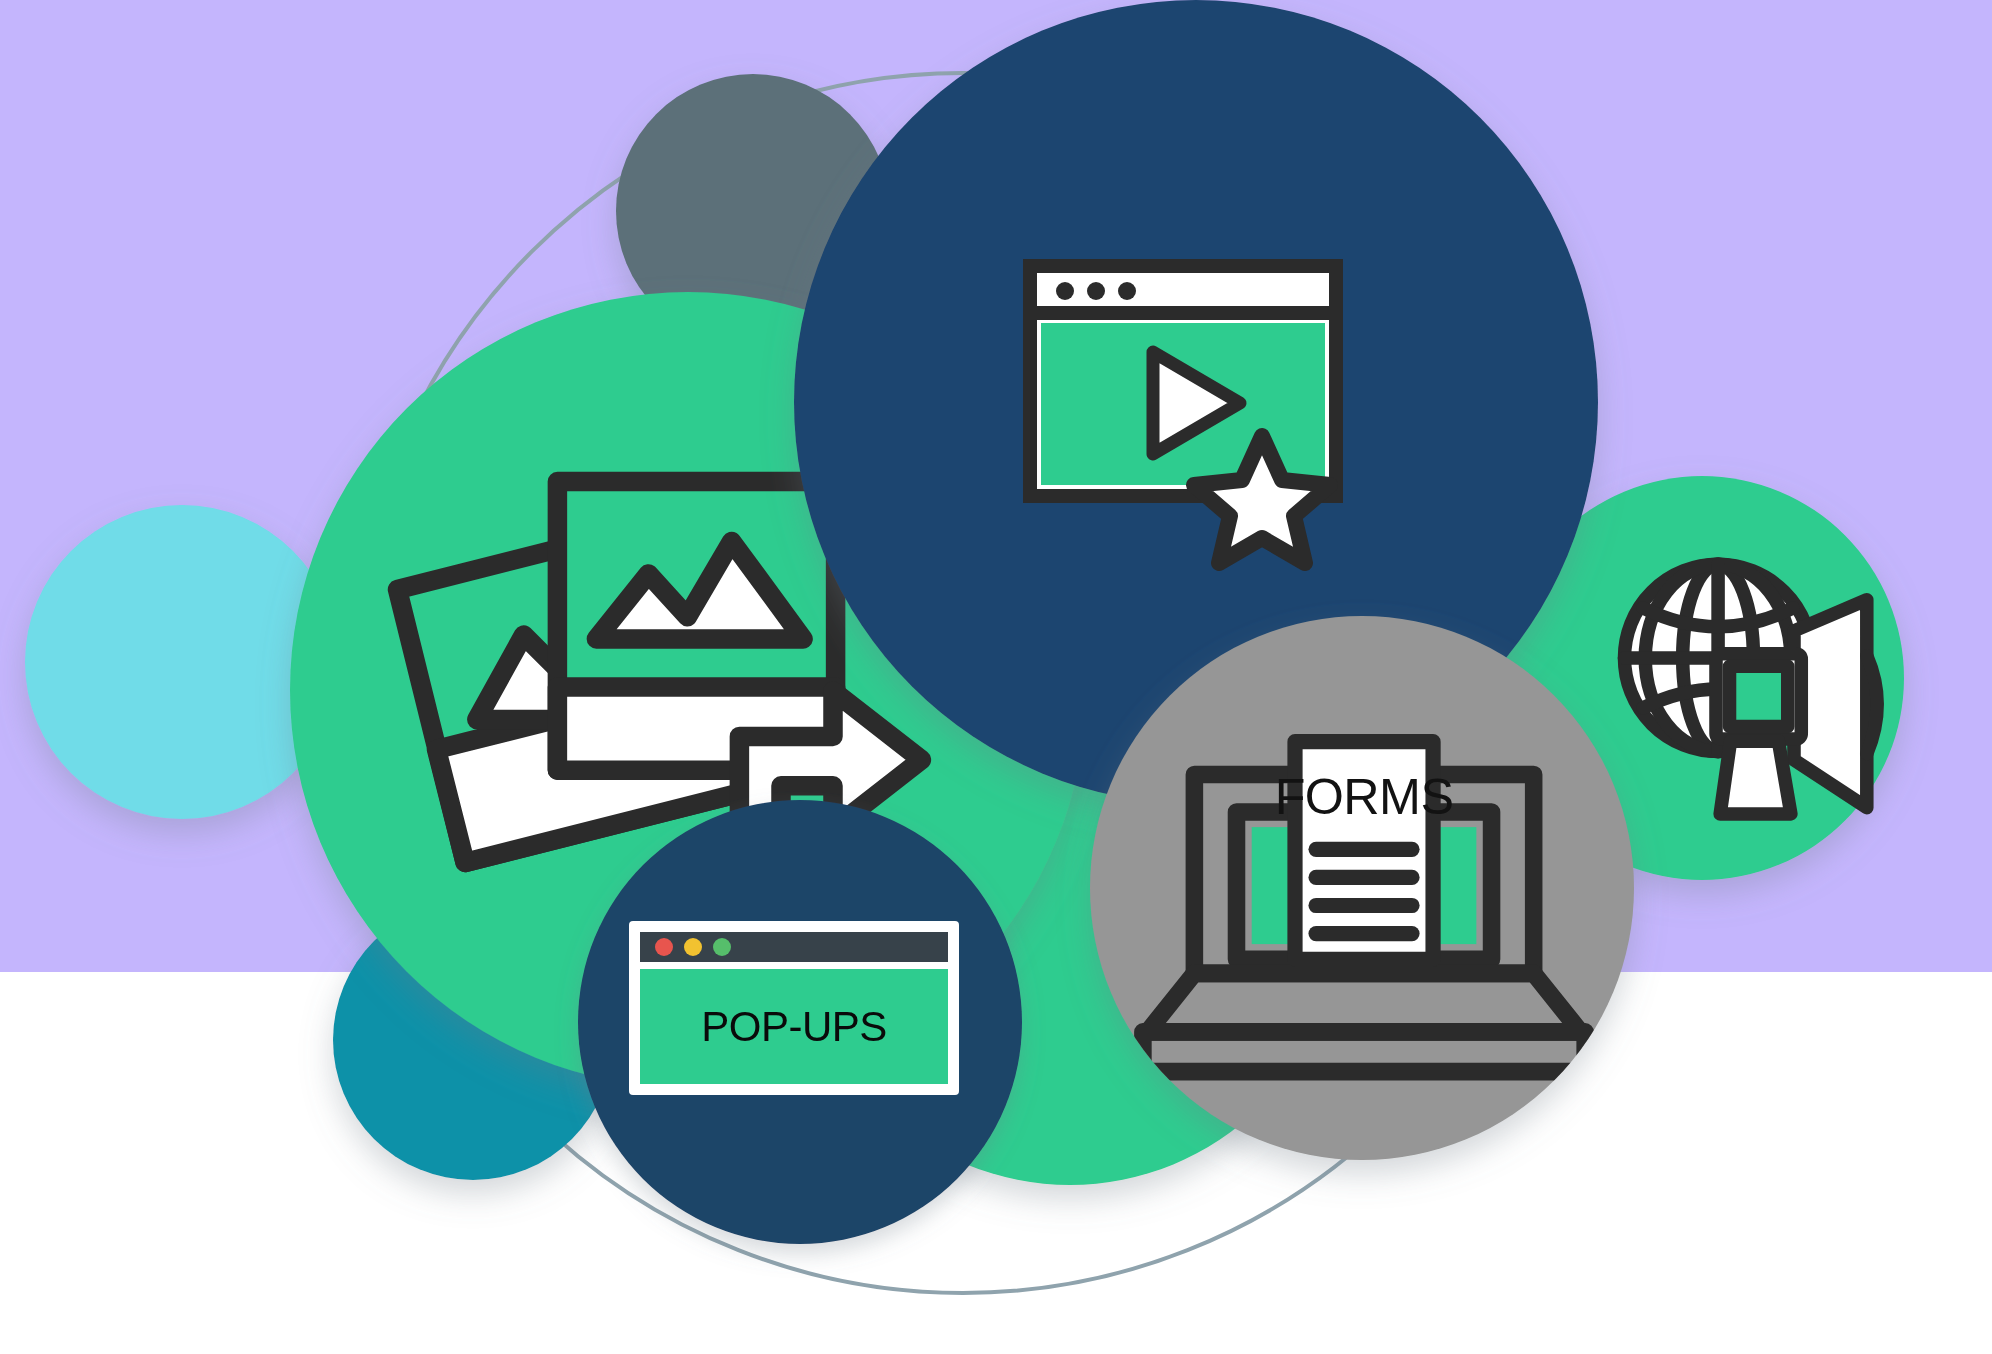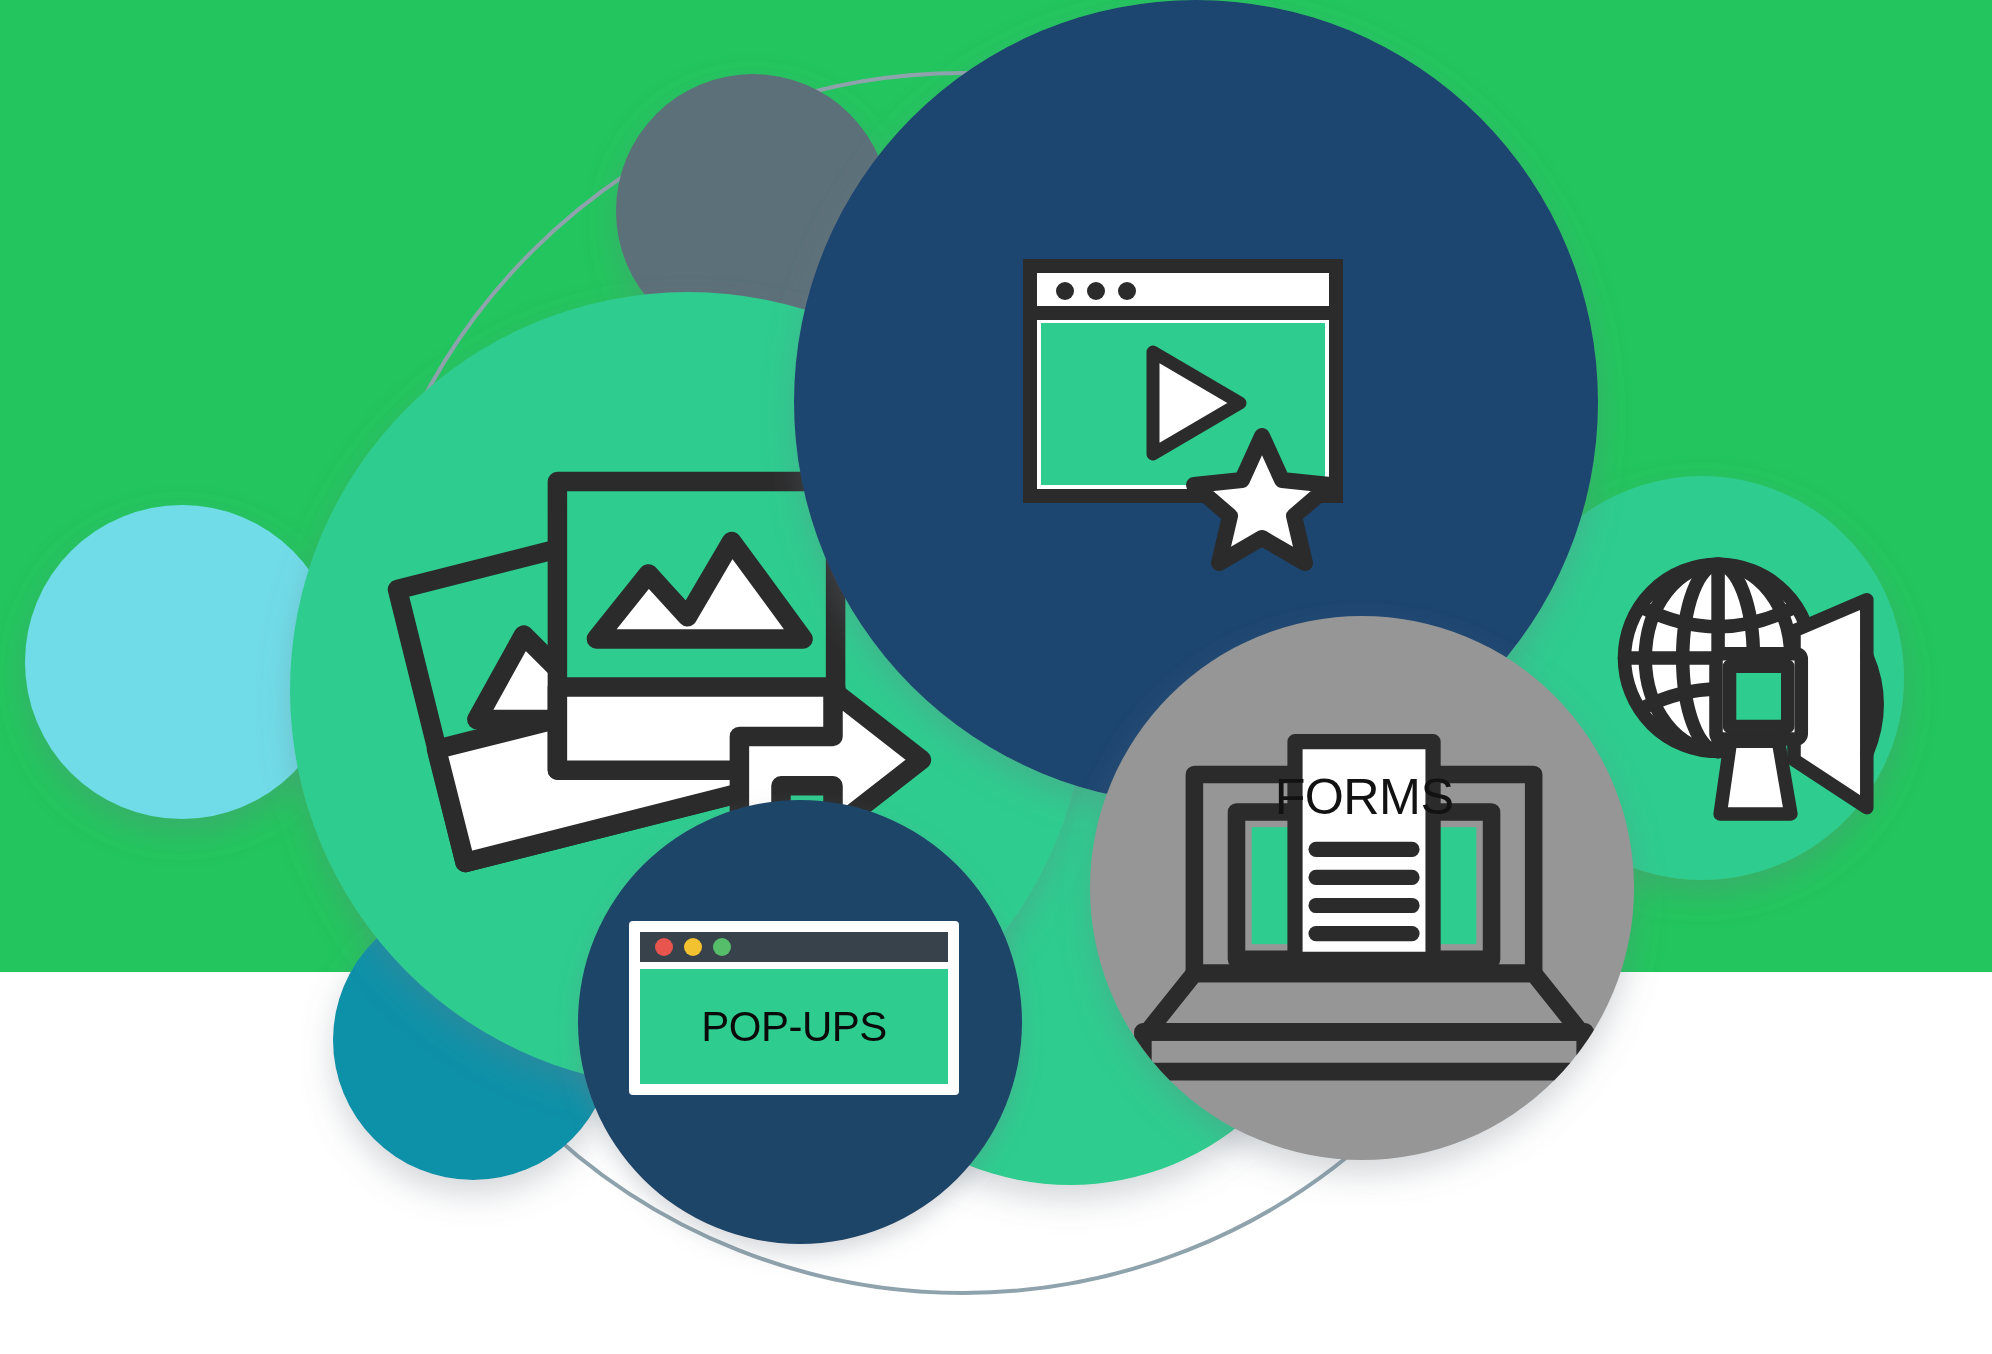--- a/index.html
+++ b/index.html
@@ -1,18 +1,18 @@
 <!DOCTYPE html>
 <html><head>
 <meta charset="utf-8">
 <style>
   html,body{margin:0;padding:0;background:#ffffff;}
   body{width:1992px;height:1354px;overflow:hidden;
        font-family:"Liberation Sans","DejaVu Sans",sans-serif;}
-  #stage{position:relative;width:1992px;height:972px;background:#22c55e;}
+  #stage{position:relative;width:1992px;height:972px;background:#c4b5fd;}
   #stage svg{position:absolute;top:0;left:0;}
 </style>
 </head>
 <body>
 
 <div id="stage">
   <svg width="1992" height="1354" viewBox="0 0 1992 1354" xmlns="http://www.w3.org/2000/svg">
 
     <defs>
       <filter id="softShadow" x="-40%" y="-40%" width="180%" height="180%">

